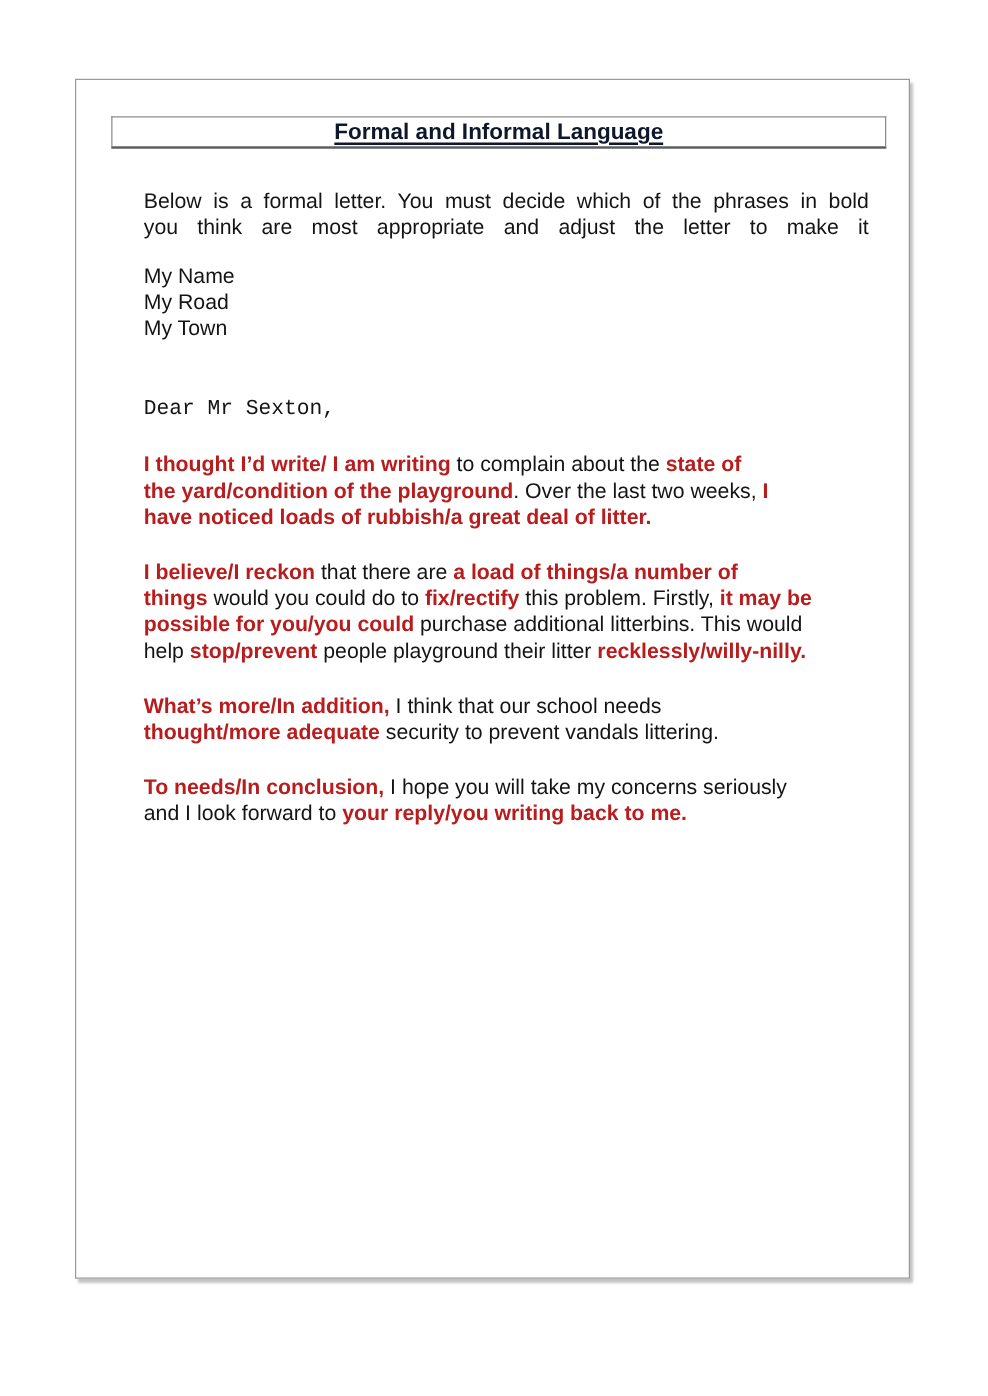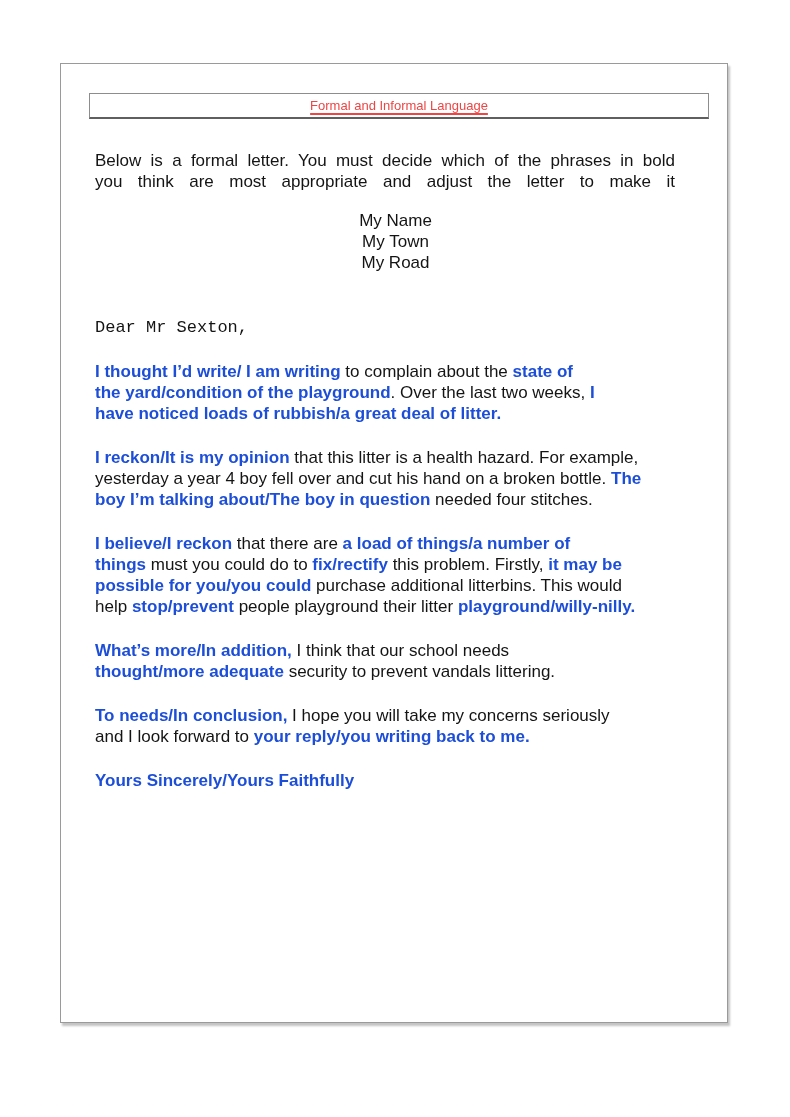--- a/index.html
+++ b/index.html
@@ -27,76 +27,73 @@
   .title-box {
     margin: 29px 18px 0 28px;
     height: 26px;
     border: 1px solid #8d8d8d;
     border-bottom: 2px solid #5f5f5f;
     display: flex;
     align-items: center;
     justify-content: center;
   }
   .title {
-    font-size: 13px;
-    color: #ef4444;
+    font-size: 18px;
+    color: #0f172a;
     text-decoration: underline;
     text-decoration-thickness: 2px;
     text-underline-offset: 3px;
+    font-weight: bold;
   }
   .content {
-    margin: 0 31px 0 34px;
+    margin: 0 31px 0 54px;
   }
   .intro {
     margin-top: 31px;
     width: 580px;
   }
   .tline { display: block; }
   .jline { text-align: justify; text-align-last: justify; }
   .address {
     margin-top: 18px;
-    text-align: center;
+    text-align: left;
   }
   .salutation { margin-top: 44px; font-family: Liberation Mono, monospace; }
   .para {
     margin-top: 23px;
     white-space: pre-line;
   }
-  b { font-weight: bold; color: #1d4ed8; }
+  b { font-weight: bold; color: #b91c1c; }
   .signature { margin-top: 63px; }
 </style>
 </head>
 <body>
 
 <div class="sheet">
   <div class="title-box">
     <span class="title">Formal and Informal Language</span>
   </div>
   <div class="content">
     <div class="intro">
         <span class="tline jline">Below is a formal letter. You must decide which of the phrases in bold</span>
         <span class="tline jline">you think are most appropriate and adjust the letter to make it</span>
       </div>
     <div class="address">
         <span class="tline">My Name</span>
+        <span class="tline">My Road</span>
         <span class="tline">My Town</span>
-        <span class="tline">My Road</span>
       </div>
     <div class="salutation">Dear Mr Sexton,</div>
     <div>
       <p class="para"><b>I thought I’d write/ I am writing</b><span> to complain about the </span><b>state of
 the yard/condition of the playground</b><span>. Over the last two weeks, </span><b>I
 have noticed loads of rubbish/a great deal of litter.</b></p>
-      <p class="para"><b>I reckon/It is my opinion</b><span> that this litter is a health hazard. For example,
-yesterday a year 4 boy fell over and cut his hand on a broken bottle. </span><b>The
-boy I’m talking about/The boy in question</b><span> needed four stitches.</span></p>
       <p class="para"><b>I believe/I reckon</b><span> that there are </span><b>a load of things/a number of
-things</b><span> must you could do to </span><b>fix/rectify</b><span> this problem. Firstly, </span><b>it may be
+things</b><span> would you could do to </span><b>fix/rectify</b><span> this problem. Firstly, </span><b>it may be
 possible for you/you could</b><span> purchase additional litterbins. This would
-help </span><b>stop/prevent</b><span> people playground their litter </span><b>playground/willy-nilly.</b></p>
+help </span><b>stop/prevent</b><span> people playground their litter </span><b>recklessly/willy-nilly.</b></p>
       <p class="para"><b>What’s more/In addition,</b><span> I think that our school needs
 </span><b>thought/more adequate</b><span> security to prevent vandals littering.</span></p>
       <p class="para"><b>To needs/In conclusion,</b><span> I hope you will take my concerns seriously
 and I look forward to </span><b>your reply/you writing back to me.</b></p>
-      <p class="para"><b>Yours Sincerely/Yours Faithfully</b></p>
     </div>
   </div>
 </div>
 
 </body></html>

